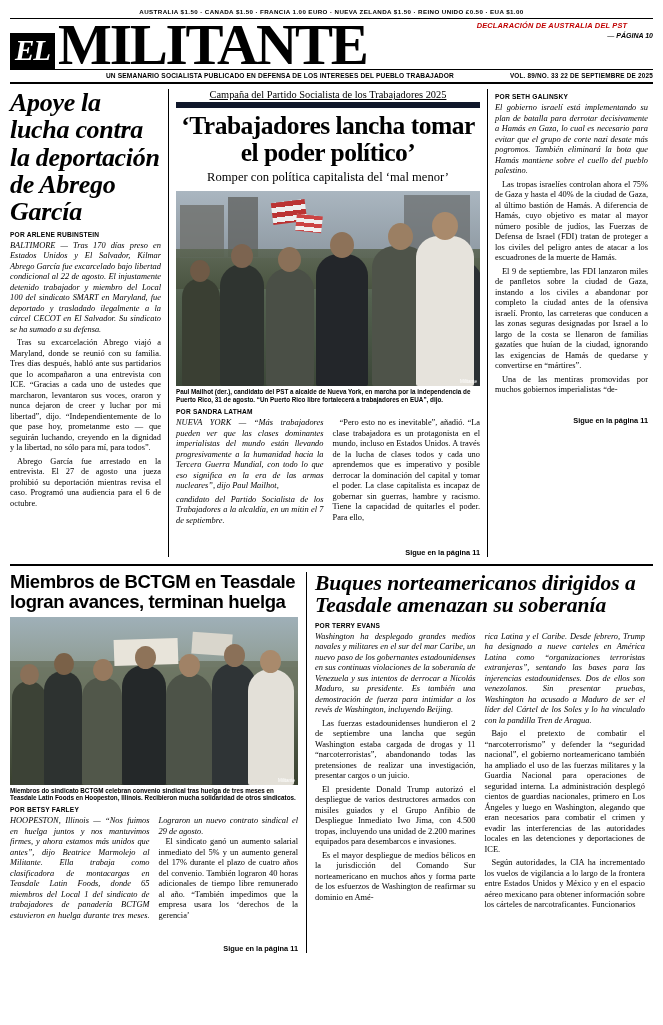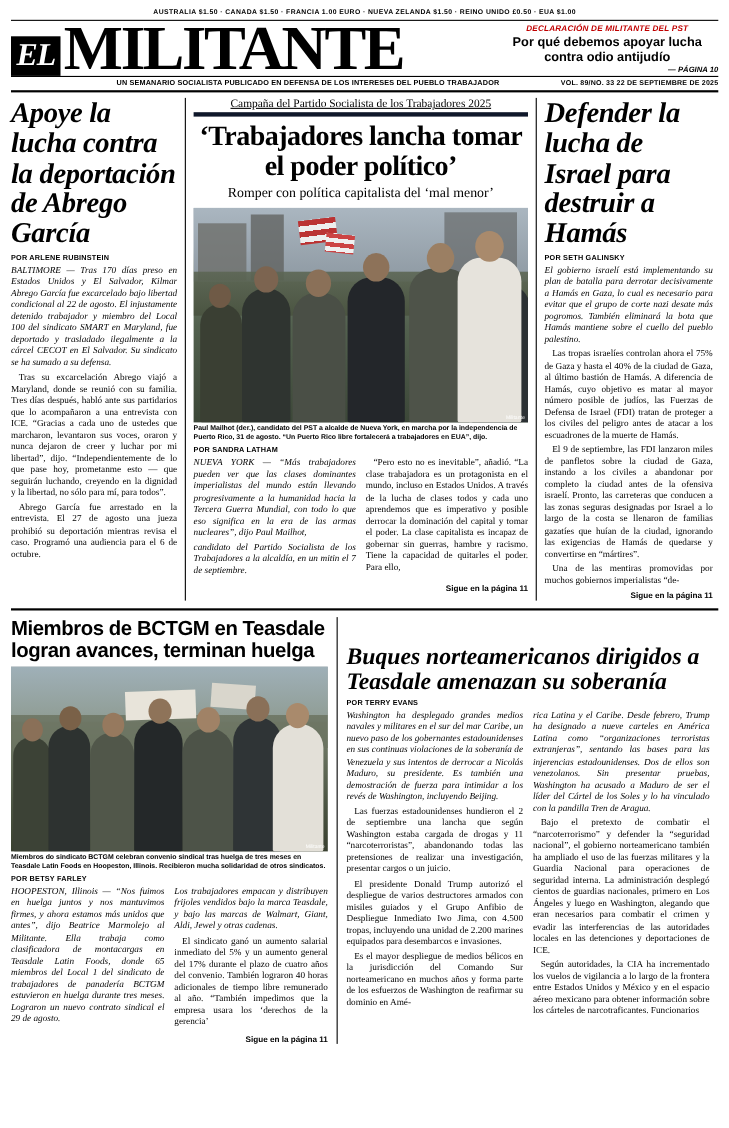--- a/index.html
+++ b/index.html
@@ -142,26 +142,26 @@
     text-align: justify;
     hyphens: auto;
   }
   .body-text p { margin: 0 0 3px 0; text-indent: 7px; }
   .body-text p.first { text-indent: 0; font-style: italic; }
   .jump {
     font-family: "Liberation Sans", sans-serif;
     font-weight: bold;
     font-size: 7.4px;
     text-align: right;
-    margin-top: 4px;
+    margin-top: 20px;
   }
 
   
   .kicker-rule {
-    border-bottom: 4px solid #0f172a;
+    border-bottom: 6px solid #0f172a;
     padding-bottom: 2px;
     margin-bottom: 4px;
   }
   .kicker {
     font-family: "Liberation Serif", serif;
     font-size: 10.4px;
     font-weight: normal;
     text-align: center;
     text-decoration: underline;
   }
@@ -187,21 +187,21 @@
     font-family: "Liberation Sans", sans-serif;
     font-size: 6.3px;
     line-height: 1.25;
     font-weight: bold;
     margin: 2px 0 4px 0;
   }
   .twocol { column-count: 2; column-gap: 9px; }
 
   
   .hr-heavy { border-top: 2px solid #000; margin: 7px 0 6px 0; }
-  .bottom-grid { display: flex; align-items: center; }
+  .bottom-grid { display: flex; }
   .bl { width: 297px; padding-right: 8px; border-right: 1px solid #000; }
   .br { width: 338px; padding-left: 8px; }
 
   h2.bold-head {
     font-family: "Liberation Sans", sans-serif;
     font-weight: bold;
     font-size: 18.5px;
     line-height: 1.08;
     margin: 0 0 5px 0;
     letter-spacing: -0.4px;
@@ -239,22 +239,21 @@
 
 <div class="page">
 
   <div class="pricebar">AUSTRALIA $1.50  ·  CANADA $1.50  ·  FRANCIA 1.00 EURO  ·  NUEVA ZELANDA $1.50  ·  REINO UNIDO £0.50  ·  EUA $1.00</div>
 
   <div class="masthead">
     <div class="logo-wrap">
       <span class="logo-el">EL</span><span class="logo-mil">MILITANTE</span>
     </div>
     <div class="banner-box">
-      <div class="banner-kicker">DECLARACIÓN DE MILITANTE DEL PST</div>
-      <div class="banner-title">Por qué debemos apoyar lucha contra odio antijudío</div>
+      <div class="banner-kicker">DECLARACIÓN DE AUSTRALIA DEL PST</div>
       <div class="banner-page">— PÁGINA 10</div>
     </div>
   </div>
 
   <div class="subbar">
     <div class="tag">UN SEMANARIO SOCIALISTA PUBLICADO EN DEFENSA DE LOS INTERESES DEL PUEBLO TRABAJADOR</div>
     <div class="issue">VOL. 89/NO. 33      22 DE SEPTIEMBRE DE 2025</div>
   </div>
 
   <div class="top-grid">
@@ -315,21 +314,20 @@
         <div class="body-text">
           <p class="first">candidato del Partido Socialista de los Trabajadores a la alcaldía, en un mitin el 7 de septiembre.</p>
           <p>“Pero esto no es inevitable”, añadió. “La clase trabajadora es un protagonista en el mundo, incluso en Estados Unidos. A través de la lucha de clases todos y cada uno aprendemos que es imperativo y posible derrocar la dominación del capital y tomar el poder. La clase capitalista es incapaz de gobernar sin guerras, hambre y racismo. Tiene la capacidad de quitarles el poder. Para ello,</p>
           <p></p>
         </div>
       </div>
       <div class="jump">Sigue en la página 11</div>
     </div>
 
     <div class="col-right">
-      <h1 class="headline-serif">Defender la lucha de Israel para destruir a Hamás</h1>
       <div class="byline">POR SETH GALINSKY</div>
       <div class="body-text">
         <p class="first">El gobierno israelí está implementando su plan de batalla para derrotar decisivamente a Hamás en Gaza, lo cual es necesario para evitar que el grupo de corte nazi desate más pogromos. También eliminará la bota que Hamás mantiene sobre el cuello del pueblo palestino.</p>
         <p>Las tropas israelíes controlan ahora el 75% de Gaza y hasta el 40% de la ciudad de Gaza, al último bastión de Hamás. A diferencia de Hamás, cuyo objetivo es matar al mayor número posible de judíos, las Fuerzas de Defensa de Israel (FDI) tratan de proteger a los civiles del peligro antes de atacar a los escuadrones de la muerte de Hamás.</p>
         <p>El 9 de septiembre, las FDI lanzaron miles de panfletos sobre la ciudad de Gaza, instando a los civiles a abandonar por completo la ciudad antes de la ofensiva israelí. Pronto, las carreteras que conducen a las zonas seguras designadas por Israel a lo largo de la costa se llenaron de familias gazatíes que huían de la ciudad, ignorando las exigencias de Hamás de quedarse y convertirse en “mártires”.</p>
         <p>Una de las mentiras promovidas por muchos gobiernos imperialistas “de-</p>
       </div>
       <div class="jump">Sigue en la página 11</div>
     </div>
   </div>
@@ -365,21 +363,20 @@
         <div class="wm">Militante</div>
       </div>
       <div class="caption">Miembros do sindicato BCTGM celebran convenio sindical tras huelga de tres meses en Teasdale Latin Foods en Hoopeston, Illinois. Recibieron mucha solidaridad de otros sindicatos.</div>
 
       <div class="byline">POR BETSY FARLEY</div>
       <div class="twocol">
         <div class="body-text">
           <p class="first">HOOPESTON, Illinois — “Nos fuimos en huelga juntos y nos mantuvimos firmes, y ahora estamos más unidos que antes”, dijo Beatrice Marmolejo al Militante. Ella trabaja como clasificadora de montacargas en Teasdale Latin Foods, donde 65 miembros del Local 1 del sindicato de trabajadores de panadería BCTGM estuvieron en huelga durante tres meses. Lograron un nuevo contrato sindical el 29 de agosto.</p>
         </div>
         <div class="body-text">
-          <p class="first">Los trabajadores empacan y distribuyen frijoles vendidos bajo la marca Teasdale, y bajo las marcas de Walmart, Giant, Aldi, Jewel y otras cadenas.</p>
           <p>El sindicato ganó un aumento salarial inmediato del 5% y un aumento general del 17% durante el plazo de cuatro años del convenio. También lograron 40 horas adicionales de tiempo libre remunerado al año. “También impedimos que la empresa usara los ‘derechos de la gerencia’</p>
         </div>
       </div>
       <div class="jump">Sigue en la página 11</div>
     </div>
 
     <div class="br">
       <h2 class="ital-head">Buques norteamericanos dirigidos a Teasdale amenazan su soberanía</h2>
       <div class="byline">POR TERRY EVANS</div>
       <div class="twocol">

